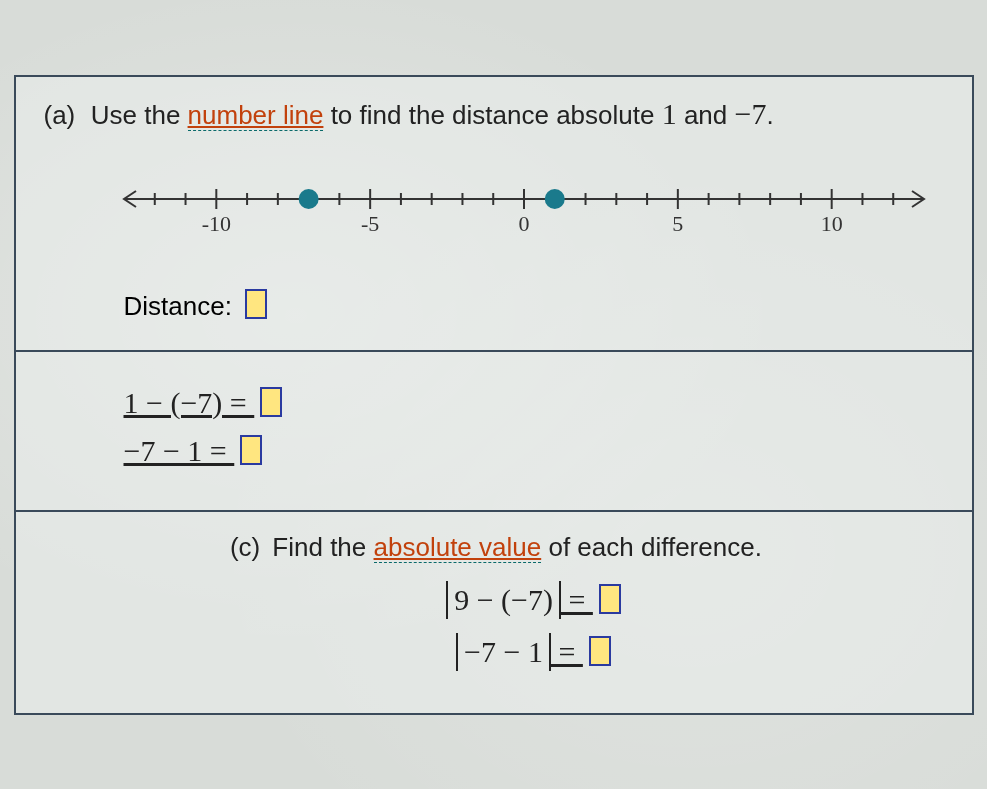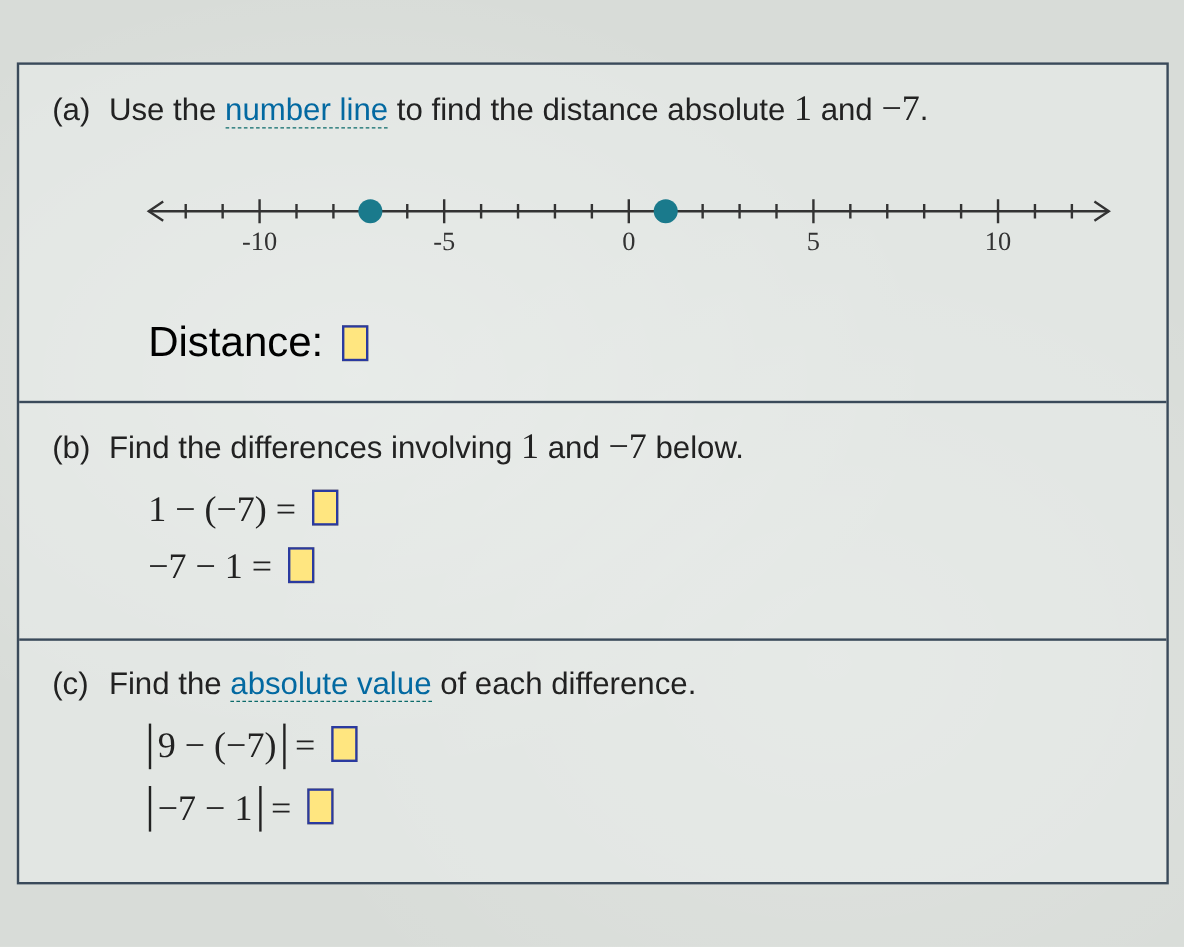--- a/index.html
+++ b/index.html
@@ -18,56 +18,58 @@
   }
   .worksheet {
     width: 960px;
     border: 2px solid #3a4a5a;
     background: rgba(235, 240, 238, 0.5);
   }
   .cell {
     border-bottom: 2px solid #3a4a5a;
     padding: 20px 28px 28px 28px;
   }
-  .cell:last-child { border-bottom: none; }
+  .cell:last-child { border-bottom: none; text-align: center; }
   .prompt {
     font-size: 26px;
     color: #222;
     margin-bottom: 18px;
   }
   .marker {
     display: inline-block;
     width: 40px;
   }
   .link-term {
-    color: #0369a1;
+    color: #c2410c;
+    text-decoration: underline;
     border-bottom: 1px dashed #0a6a6a;
   }
   .math {
     font-family: "Times New Roman", Times, serif;
     font-size: 30px;
     color: #222;
   }
   .indent { padding-left: 80px; }
   .distance-row {
-    font-size: 35px;
+    font-size: 26px;
     padding-left: 80px;
     margin-top: 10px;
   }
   .answer-box {
     display: inline-block;
     width: 22px;
     height: 30px;
     border: 2px solid #2a3aa0;
     background: #ffe680;
     vertical-align: -4px;
     margin-left: 6px;
   }
   .eq-row {
     margin: 14px 0 14px 0;
+    text-decoration: underline;
   }
   
   .numline-wrap {
     padding: 30px 50px 30px 70px;
   }
   svg { display: block; }
   .tick { stroke: #333; stroke-width: 2; }
   .axis { stroke: #333; stroke-width: 2; fill: none; }
   .ticklabel { font-family: "Times New Roman", serif; font-size: 22px; fill: #333; text-anchor: middle; }
   .dot { fill: #1a7a8c; }
@@ -138,24 +140,20 @@
       </svg>
     </div>
 
     <div class="distance-row">
       <span>Distance:</span>
       <span class="answer-box"></span>
     </div>
   </div>
 
   <div class="cell">
-    <div class="prompt">
-      <span class="marker">(b)</span>
-      <span>Find the differences involving </span><span class="math">1</span><span> and </span><span class="math">−7</span><span> below.</span>
-    </div>
     <div class="indent math eq-row">
       <span>1 − (−7) = </span><span class="answer-box"></span>
     </div>
     <div class="indent math eq-row">
       <span>−7 − 1 = </span><span class="answer-box"></span>
     </div>
   </div>
 
   <div class="cell">
     <div class="prompt">

